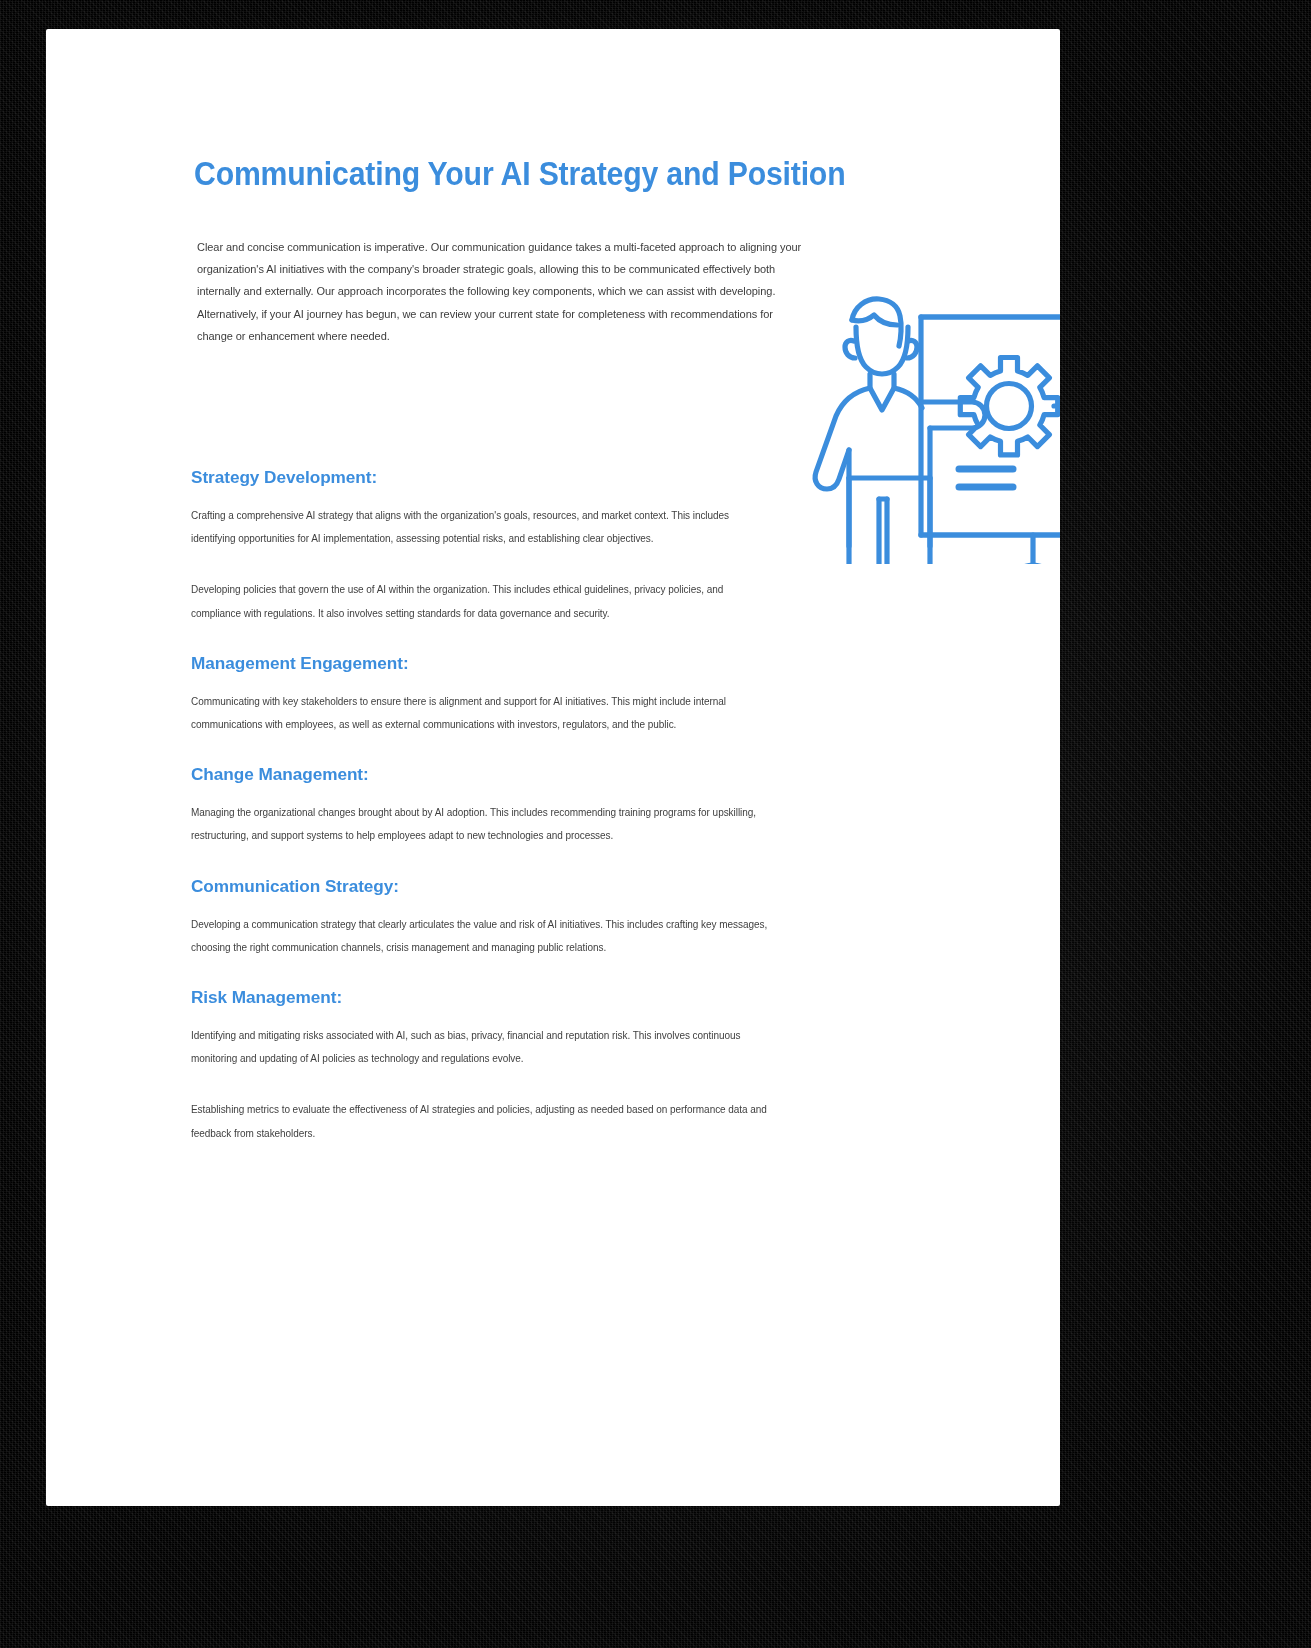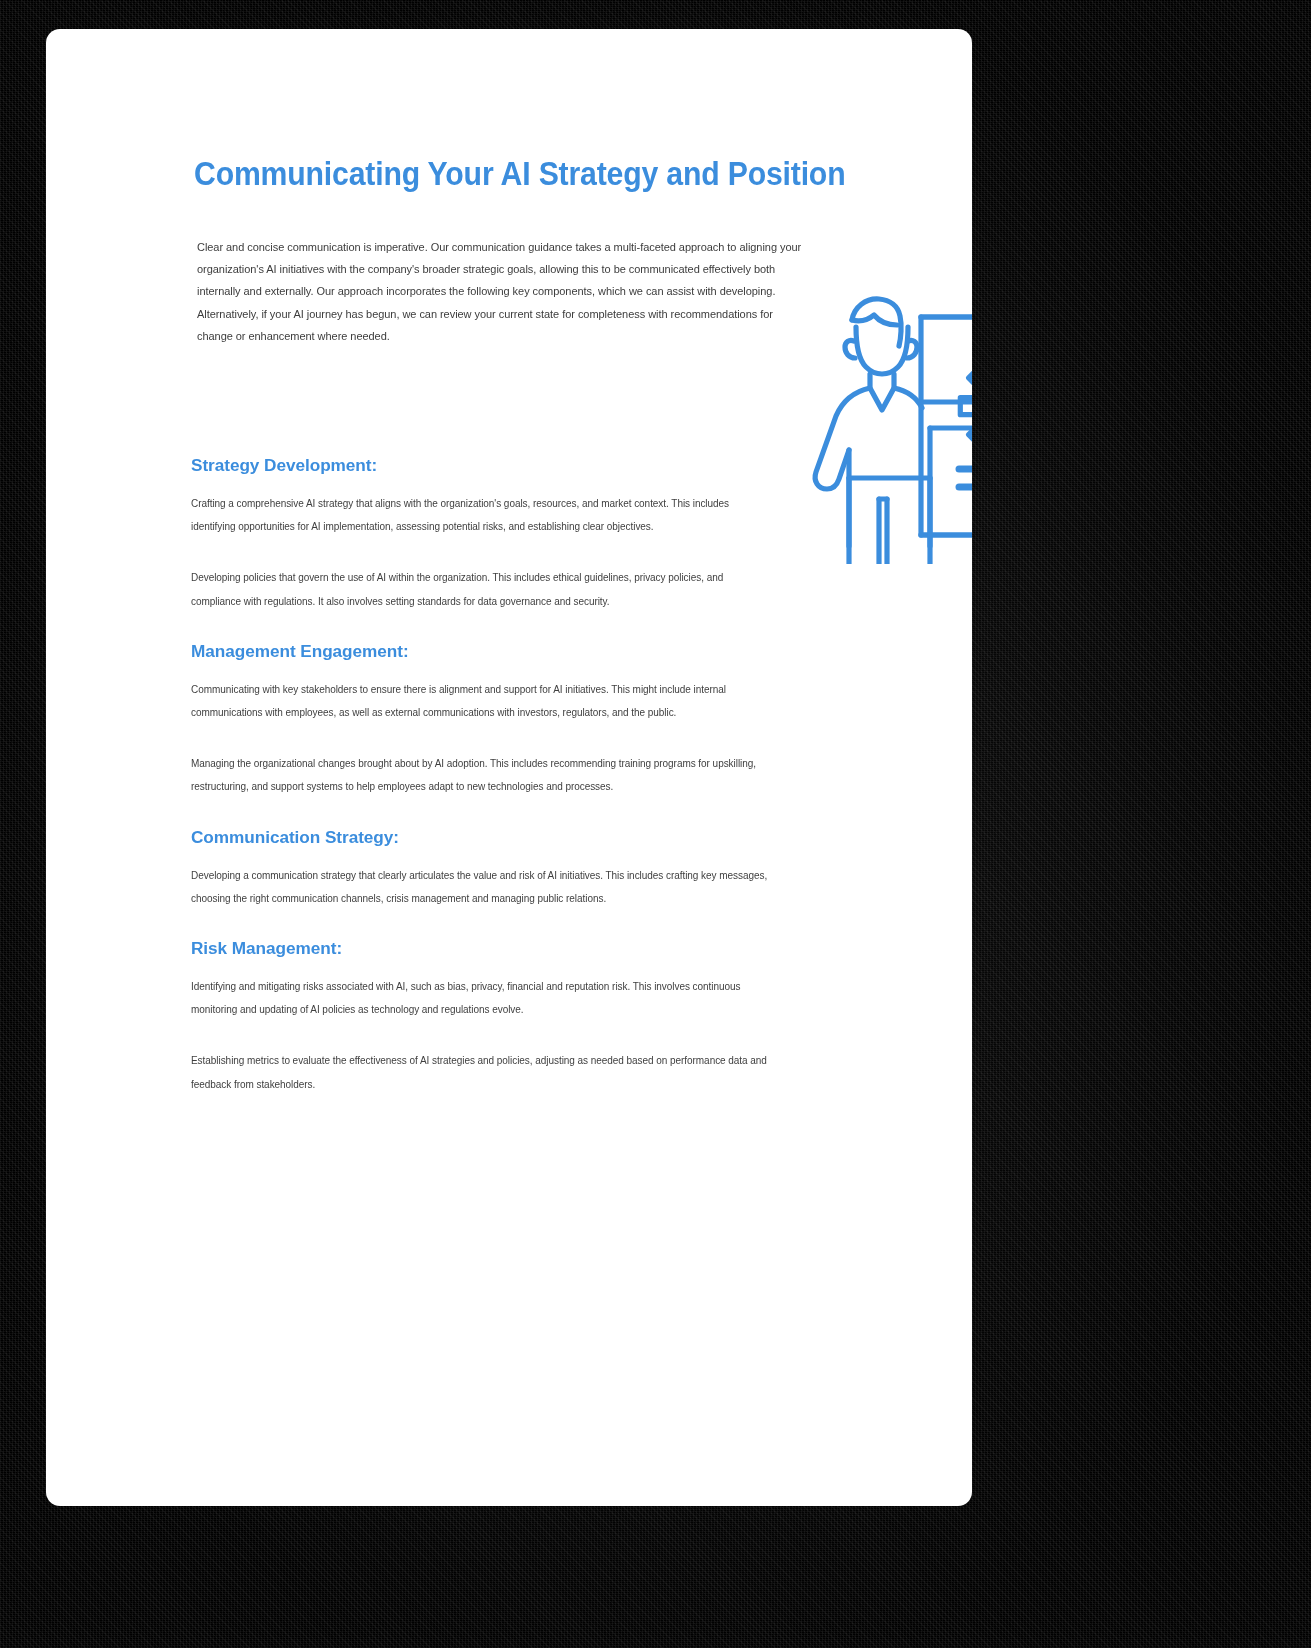--- a/index.html
+++ b/index.html
@@ -25,24 +25,24 @@
       repeating-linear-gradient(0deg, rgba(255,255,255,0.045) 0px, rgba(255,255,255,0.045) 1px, rgba(0,0,0,0) 1px, rgba(0,0,0,0) 2px),
       repeating-linear-gradient(90deg, rgba(255,255,255,0.05) 0px, rgba(255,255,255,0.05) 1px, rgba(0,0,0,0) 1px, rgba(0,0,0,0) 3px),
       repeating-linear-gradient(45deg, rgba(255,255,255,0.035) 0px, rgba(255,255,255,0.035) 1px, rgba(0,0,0,0) 1px, rgba(0,0,0,0) 4px),
       radial-gradient(ellipse at 50% 50%, #0d0d0d 0%, #000000 75%);
   }
 
   #page-card {
     position: absolute;
     left: 46px;
     top: 29px;
-    width: 926px;
+    width: 1014px;
     height: 1477px;
     background: #ffffff;
-    border-radius: 14px;
+    border-radius: 2px;
     overflow: hidden;
   }
 
   .content-wrap {
     position: absolute;
     left: 0; top: 0; right: 0; bottom: 0;
   }
 
   #doc-title {
     position: absolute;
@@ -65,21 +65,21 @@
     width: 606px;
     font-size: 11px;
     line-height: 22.2px;
     color: #3c3c3c;
     letter-spacing: -0.05px;
   }
 
   #sections {
     position: absolute;
     left: 145px;
-    top: 426px;
+    top: 438px;
     width: 600px;
   }
 
   .section { margin-bottom: 0; }
 
   .section-heading {
     font-size: 17.2px;
     font-weight: bold;
     color: #3b8ddd;
     letter-spacing: -0.05px;
@@ -127,20 +127,21 @@
       <div class="section">
         <p class="section-body">Developing policies that govern the use of AI within the organization. This includes ethical guidelines, privacy policies, and compliance with regulations. It also involves setting standards for data governance and security.</p>
       </div>
 
       <div class="section">
         <h2 class="section-heading">Management Engagement:</h2>
         <p class="section-body">Communicating with key stakeholders to ensure there is alignment and support for AI initiatives. This might include internal communications with employees, as well as external communications with investors, regulators, and the public.</p>
       </div>
 
       <div class="section">
+        <h2 class="section-heading">Change Management:</h2>
         <p class="section-body">Managing the organizational changes brought about by AI adoption. This includes recommending training programs for upskilling, restructuring, and support systems to help employees adapt to new technologies and processes.</p>
       </div>
 
       <div class="section extra-gap">
         <h2 class="section-heading">Communication Strategy:</h2>
         <p class="section-body">Developing a communication strategy that clearly articulates the value and risk of AI initiatives. This includes crafting key messages, choosing the right communication channels, crisis management and managing public relations.</p>
       </div>
 
       <div class="section">
         <h2 class="section-heading">Risk Management:</h2>

